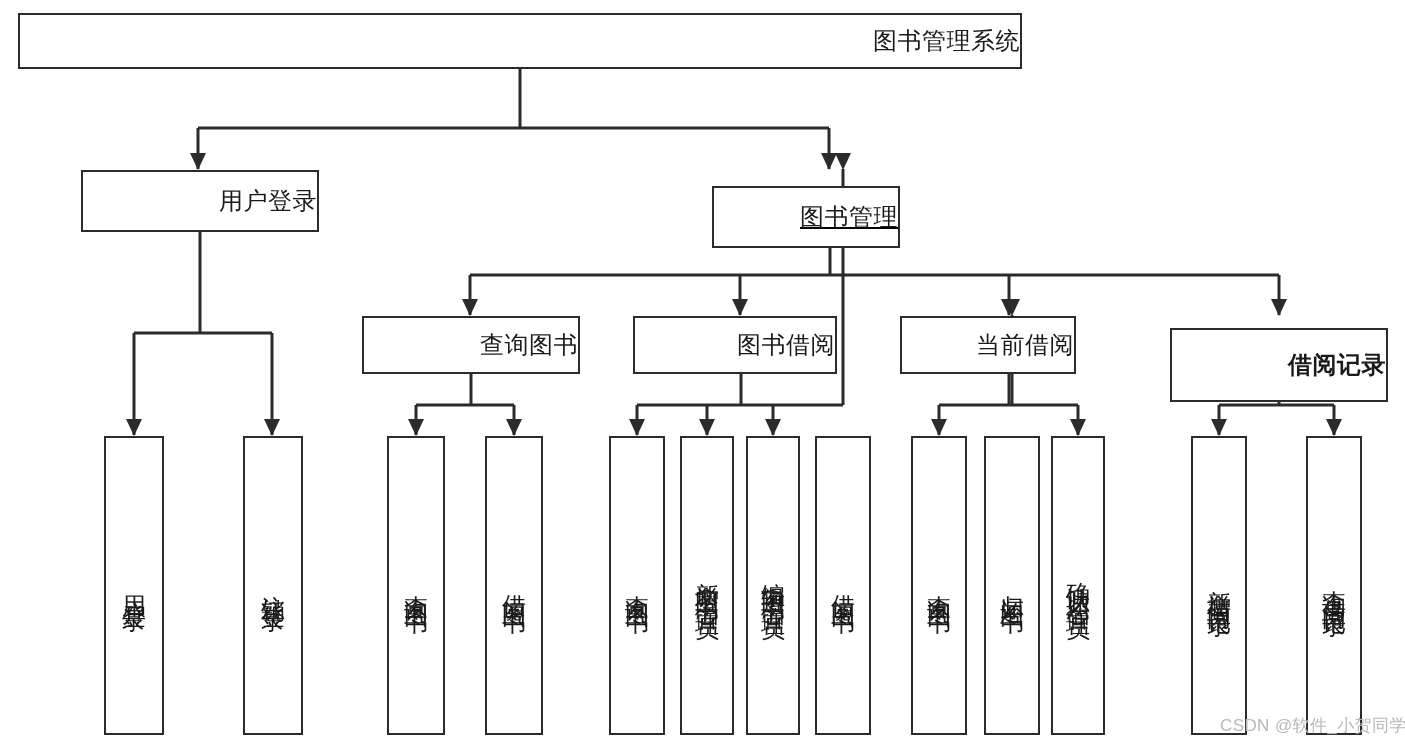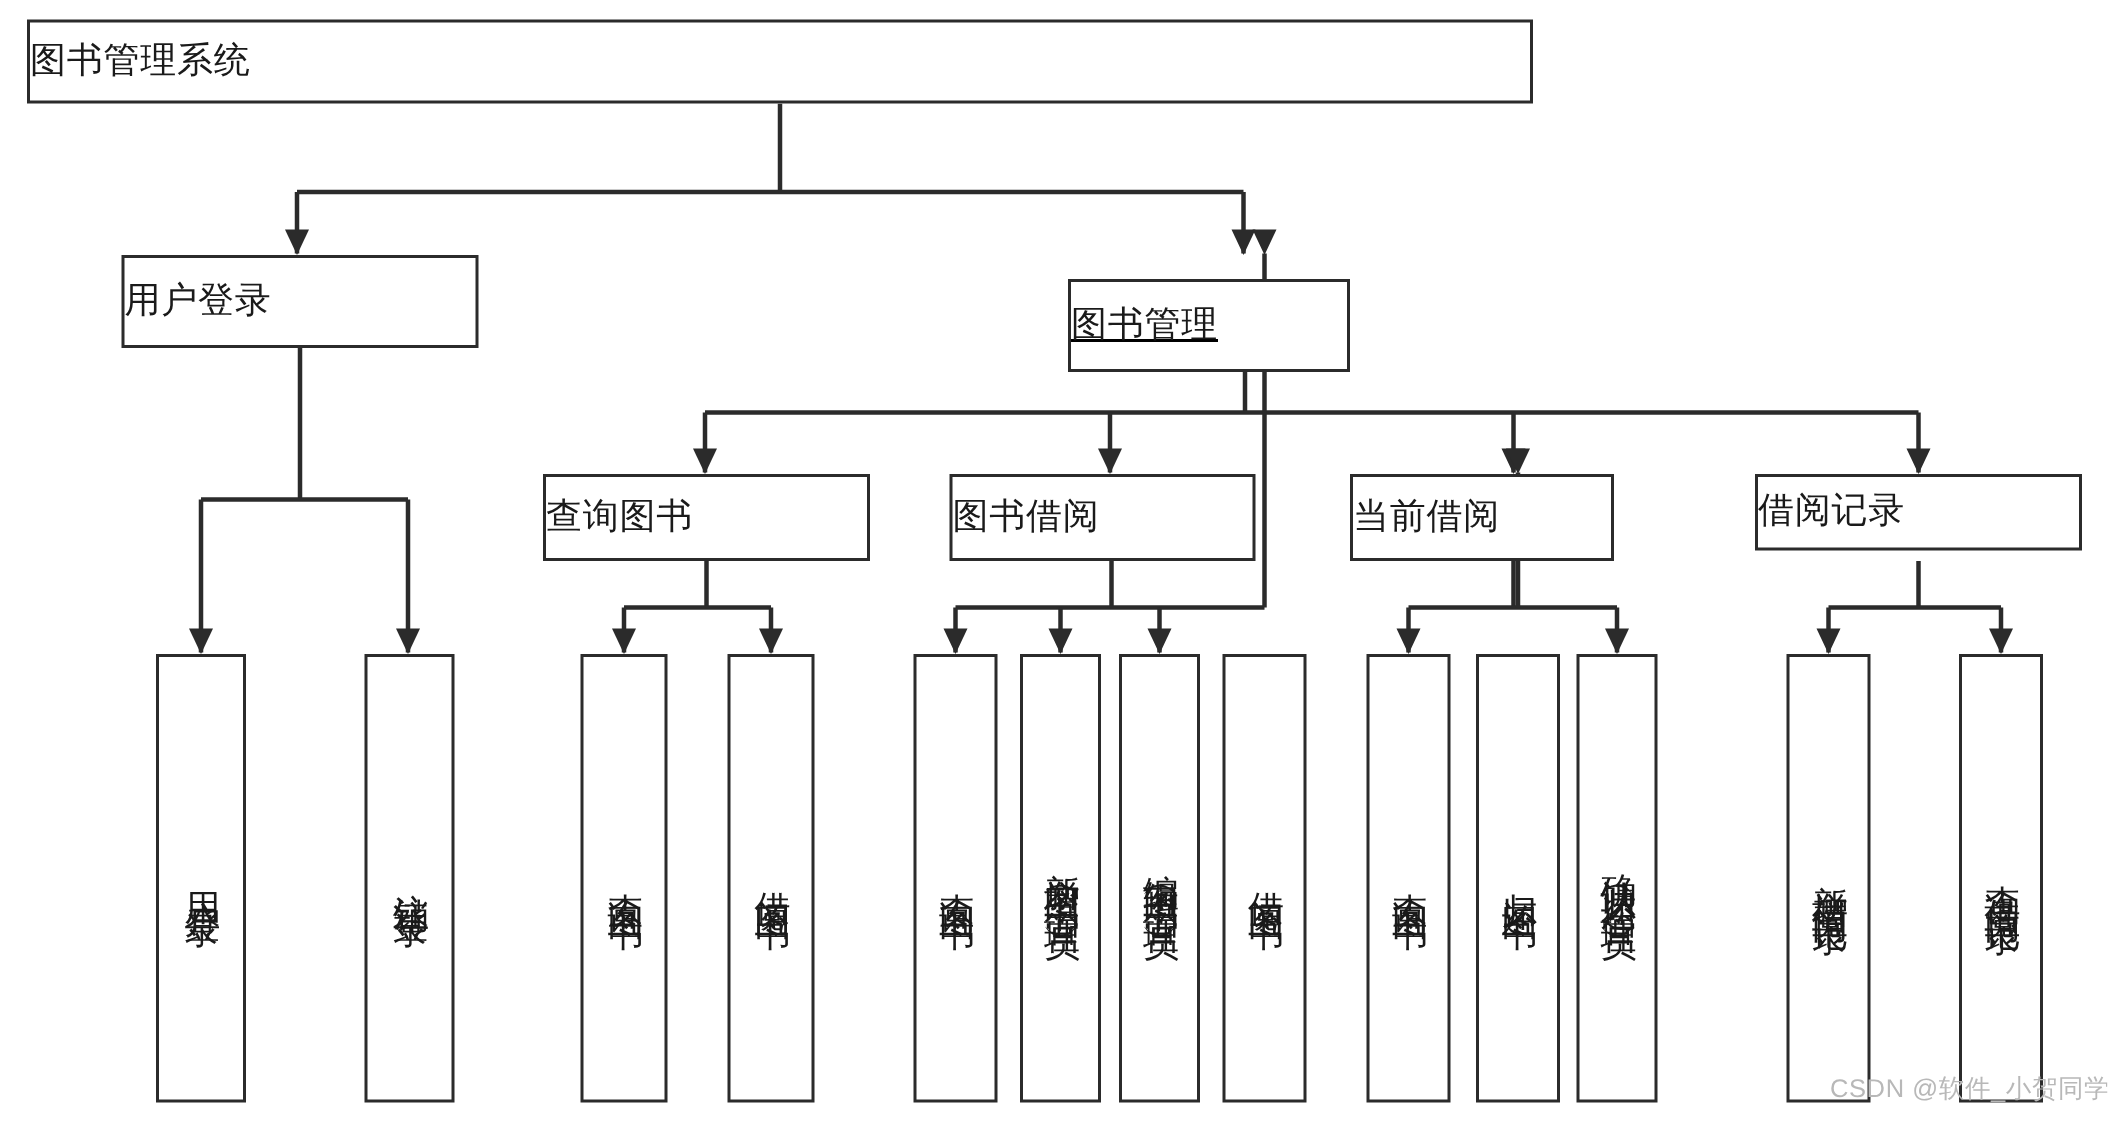--- a/index.html
+++ b/index.html
@@ -24,21 +24,21 @@
     width: 1405px;
     height: 747px;
   }
   .node {
     position: absolute;
     box-sizing: border-box;
     background: #ffffff;
     border: 2px solid #2b2b2b;
     display: flex;
     align-items: center;
-    justify-content: flex-start;
+    justify-content: flex-end;
   }
   .node-label {
     color: #1a1a1a;
     line-height: 1.18;
     text-align: center;
     white-space: pre;
   }
   .node.horizontal .node-label {
     font-size: 24px;
     letter-spacing: 0.5px;
@@ -135,21 +135,21 @@
       </div>
       <div class="node horizontal" style="left: 362px; top: 316px; width: 218px; height: 58px;">
         <span class="node-label">查询图书</span>
       </div>
       <div class="node horizontal" style="left: 633px; top: 316px; width: 204px; height: 58px;">
         <span class="node-label">图书借阅</span>
       </div>
       <div class="node horizontal" style="left: 900px; top: 316px; width: 176px; height: 58px;">
         <span class="node-label">当前借阅</span>
       </div>
-      <div class="node horizontal" style="left: 1170px; top: 316px; width: 218px; height: 51px;">
+      <div class="node horizontal" style="left: 1170px; top: 328px; width: 218px; height: 74px; font-weight: bold;">
         <span class="node-label">借阅记录</span>
       </div>
       <div class="node vertical" style="left: 104px; top: 436px; width: 60px; height: 299px;">
         <span class="node-label">用户登录</span>
       </div>
       <div class="node vertical" style="left: 243px; top: 436px; width: 60px; height: 299px;">
         <span class="node-label">注销登录</span>
       </div>
       <div class="node vertical" style="left: 387px; top: 436px; width: 58px; height: 299px;">
         <span class="node-label">查询图书</span>

